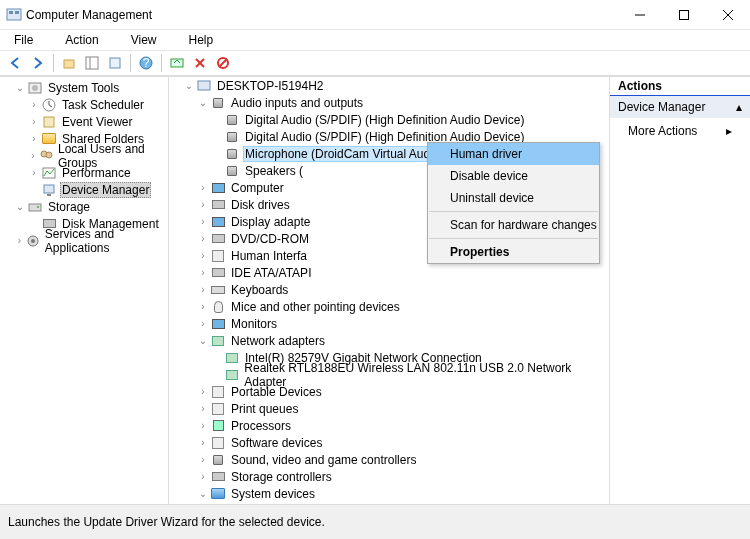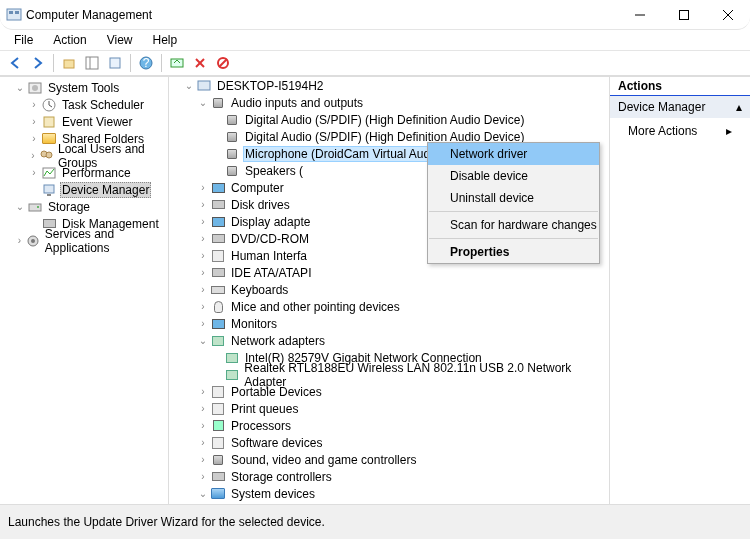--- a/index.html
+++ b/index.html
@@ -1,22 +1,22 @@
 <!DOCTYPE html>
 <html><head>
 <meta charset="utf-8">
 <style>
   * { margin: 0; padding: 0; box-sizing: border-box; font-family: "Segoe UI", Tahoma, sans-serif; font-size: 12px; }
   body { background: #fff; width: 750px; height: 539px; overflow: hidden; display: flex; flex-direction: column; }
-  .titlebar { height: 30px; background: #fff; display: flex; align-items: center; padding-left: 6px; border-bottom: 1px solid #e5e5e5; border-radius: 13px; }
+  .titlebar { height: 30px; background: #fff; display: flex; align-items: center; padding-left: 6px; border-bottom: 1px solid #e5e5e5; }
   .titlebar .title-text { margin-left: 4px; flex: 1; }
   .win-controls { display: flex; height: 100%; }
   .win-btn { width: 44px; height: 100%; display: flex; align-items: center; justify-content: center; }
   .win-btn svg { width: 10px; height: 10px; }
-  .menubar { height: 20px; display: flex; align-items: center; padding-left: 6px; gap: 4px; }
+  .menubar { height: 20px; display: flex; align-items: center; padding-left: 6px; gap: 16px; }
   .menubar span { padding: 2px 8px; }
   .toolbar { height: 26px; border-top: 1px solid #e5e5e5; border-bottom: 1px solid #ddd; display: flex; align-items: center; padding-left: 4px; gap: 1px; }
   .toolbar .tb { width: 22px; height: 22px; display: flex; align-items: center; justify-content: center; }
   .toolbar .sep { width: 1px; height: 18px; background: #ccc; margin: 0 3px; }
   .main { flex: 1; display: flex; border-top: 1px solid #ddd; overflow: hidden; }
   .pane { overflow: auto; font-size: 12px; }
   .left-pane { width: 169px; border-right: 1px solid #ddd; padding-top: 2px; }
   .mid-pane { flex: 1; border-right: 1px solid #ddd; position: relative; }
   .right-pane { width: 140px; }
   .row { display: flex; align-items: center; height: 17px; padding-left: 2px; }
@@ -421,21 +421,21 @@
       </div>
     <div class="row ind3">
         <span class="exp"></span>
         <span class="ico">
           <div class="blue-folder"></div>
         </span>
         <span class="txt">ACPI Fixed Feature Button</span>
       </div>
 
     <div class="context-menu">
-      <div class="cm hover">Network driver</div>
+      <div class="cm hover">Human driver</div>
       <div class="cm">Disable device</div>
       <div class="cm">Uninstall device</div>
       <div class="csep"></div>
       <div class="cm">Scan for hardware changes</div>
       <div class="csep"></div>
       <div class="cm bold">Properties</div>
     </div>
   </div>
 
   <div class="pane right-pane">

